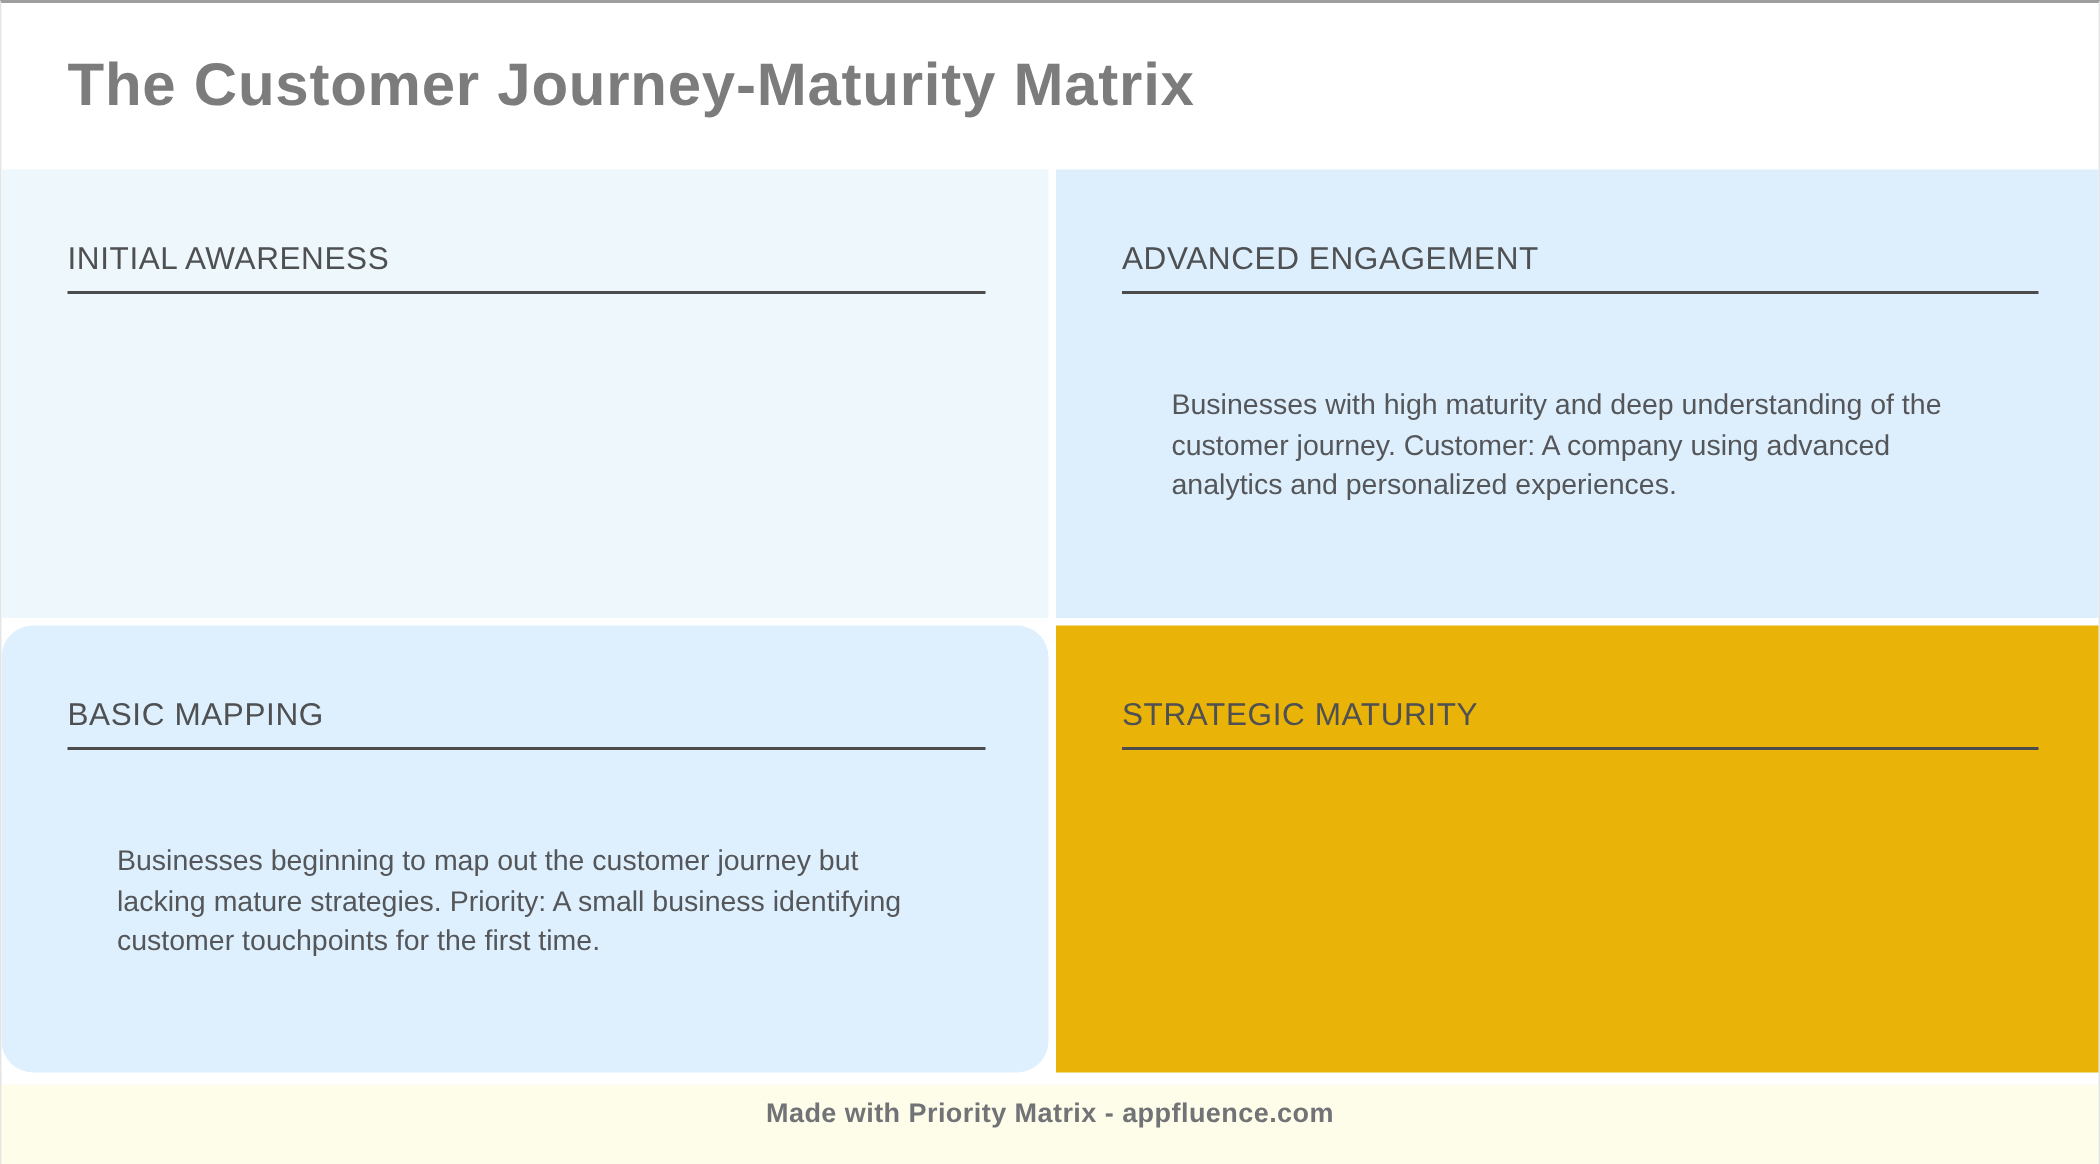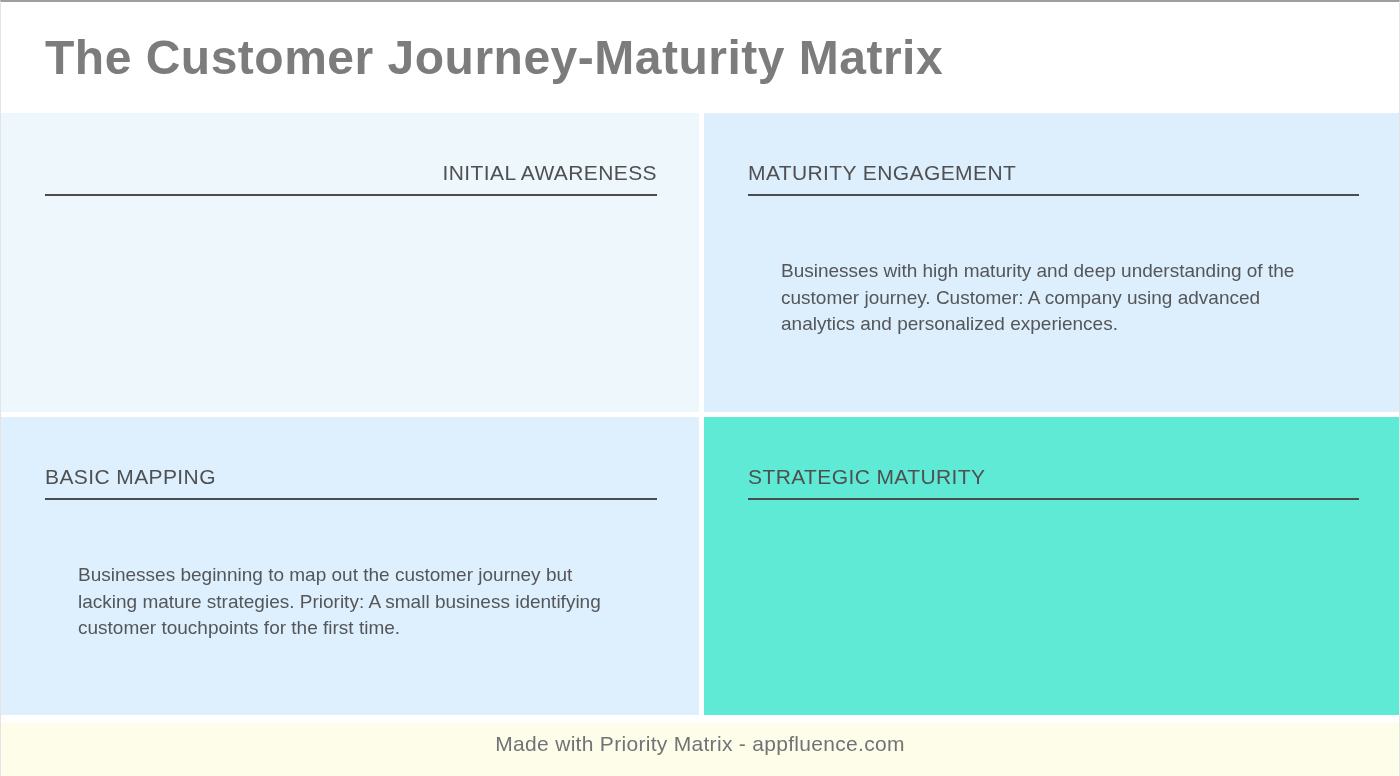--- a/index.html
+++ b/index.html
@@ -18,21 +18,21 @@
   }
   .header {
     height: 111px;
     flex: 0 0 111px;
     display: flex;
     align-items: center;
     padding-left: 44px;
     background: #ffffff;
   }
   .page-title {
-    font-size: 48px;
+    font-size: 40px;
     font-weight: bold;
     color: var(--title-text, #7c7c7c);
     letter-spacing: 0.5px;
   }
   .grid {
     flex: 0 0 602px;
     display: grid;
     grid-template-columns: 698px 697px;
     grid-template-rows: 299px 298px;
     gap: 5px;
@@ -63,55 +63,55 @@
   .footer {
     margin-top: 8px;
     flex: 1 1 auto;
     background: var(--footer-bg, #fdfdea);
     display: flex;
     align-items: flex-start;
     justify-content: center;
   }
   .footer-credit {
     margin-top: 9px;
-    font-size: 21px;
-    font-weight: normal;
+    font-size: 18px;
+    font-weight: bold;
     color: var(--footer-text, #717376);
     letter-spacing: 0.3px;
   }
 </style>
 </head>
 <body>
 
 <div class="page">
 
   <header class="header">
     <h1 class="page-title">The Customer Journey-Maturity Matrix</h1>
   </header>
 
   <main class="grid">
 
-    <section class="quadrant" style="background: rgb(238, 247, 252); text-align: right;">
+    <section class="quadrant" style="background: rgb(238, 247, 252);">
       <h2 class="quadrant-title">INITIAL AWARENESS</h2>
       <div class="rule"></div>
     </section>
 
     <section class="quadrant" style="background: rgb(221, 238, 252);">
-      <h2 class="quadrant-title">MATURITY ENGAGEMENT</h2>
+      <h2 class="quadrant-title">ADVANCED ENGAGEMENT</h2>
       <div class="rule"></div>
       <p class="quadrant-description">Businesses with high maturity and deep understanding of the customer journey. Customer: A company using advanced analytics and personalized experiences.</p>
     </section>
 
-    <section class="quadrant" style="background: rgb(222, 240, 253);">
+    <section class="quadrant" style="background: rgb(222, 240, 253); border-radius: 21px;">
       <h2 class="quadrant-title">BASIC MAPPING</h2>
       <div class="rule"></div>
       <p class="quadrant-description">Businesses beginning to map out the customer journey but lacking mature strategies. Priority: A small business identifying customer touchpoints for the first time.</p>
     </section>
 
-    <section class="quadrant" style="background: #5eead4;">
+    <section class="quadrant" style="background: #eab308;">
       <h2 class="quadrant-title">STRATEGIC MATURITY</h2>
       <div class="rule"></div>
     </section>
 
   </main>
 
   <footer class="footer">
     <span class="footer-credit">Made with Priority Matrix - appfluence.com</span>
   </footer>
 

